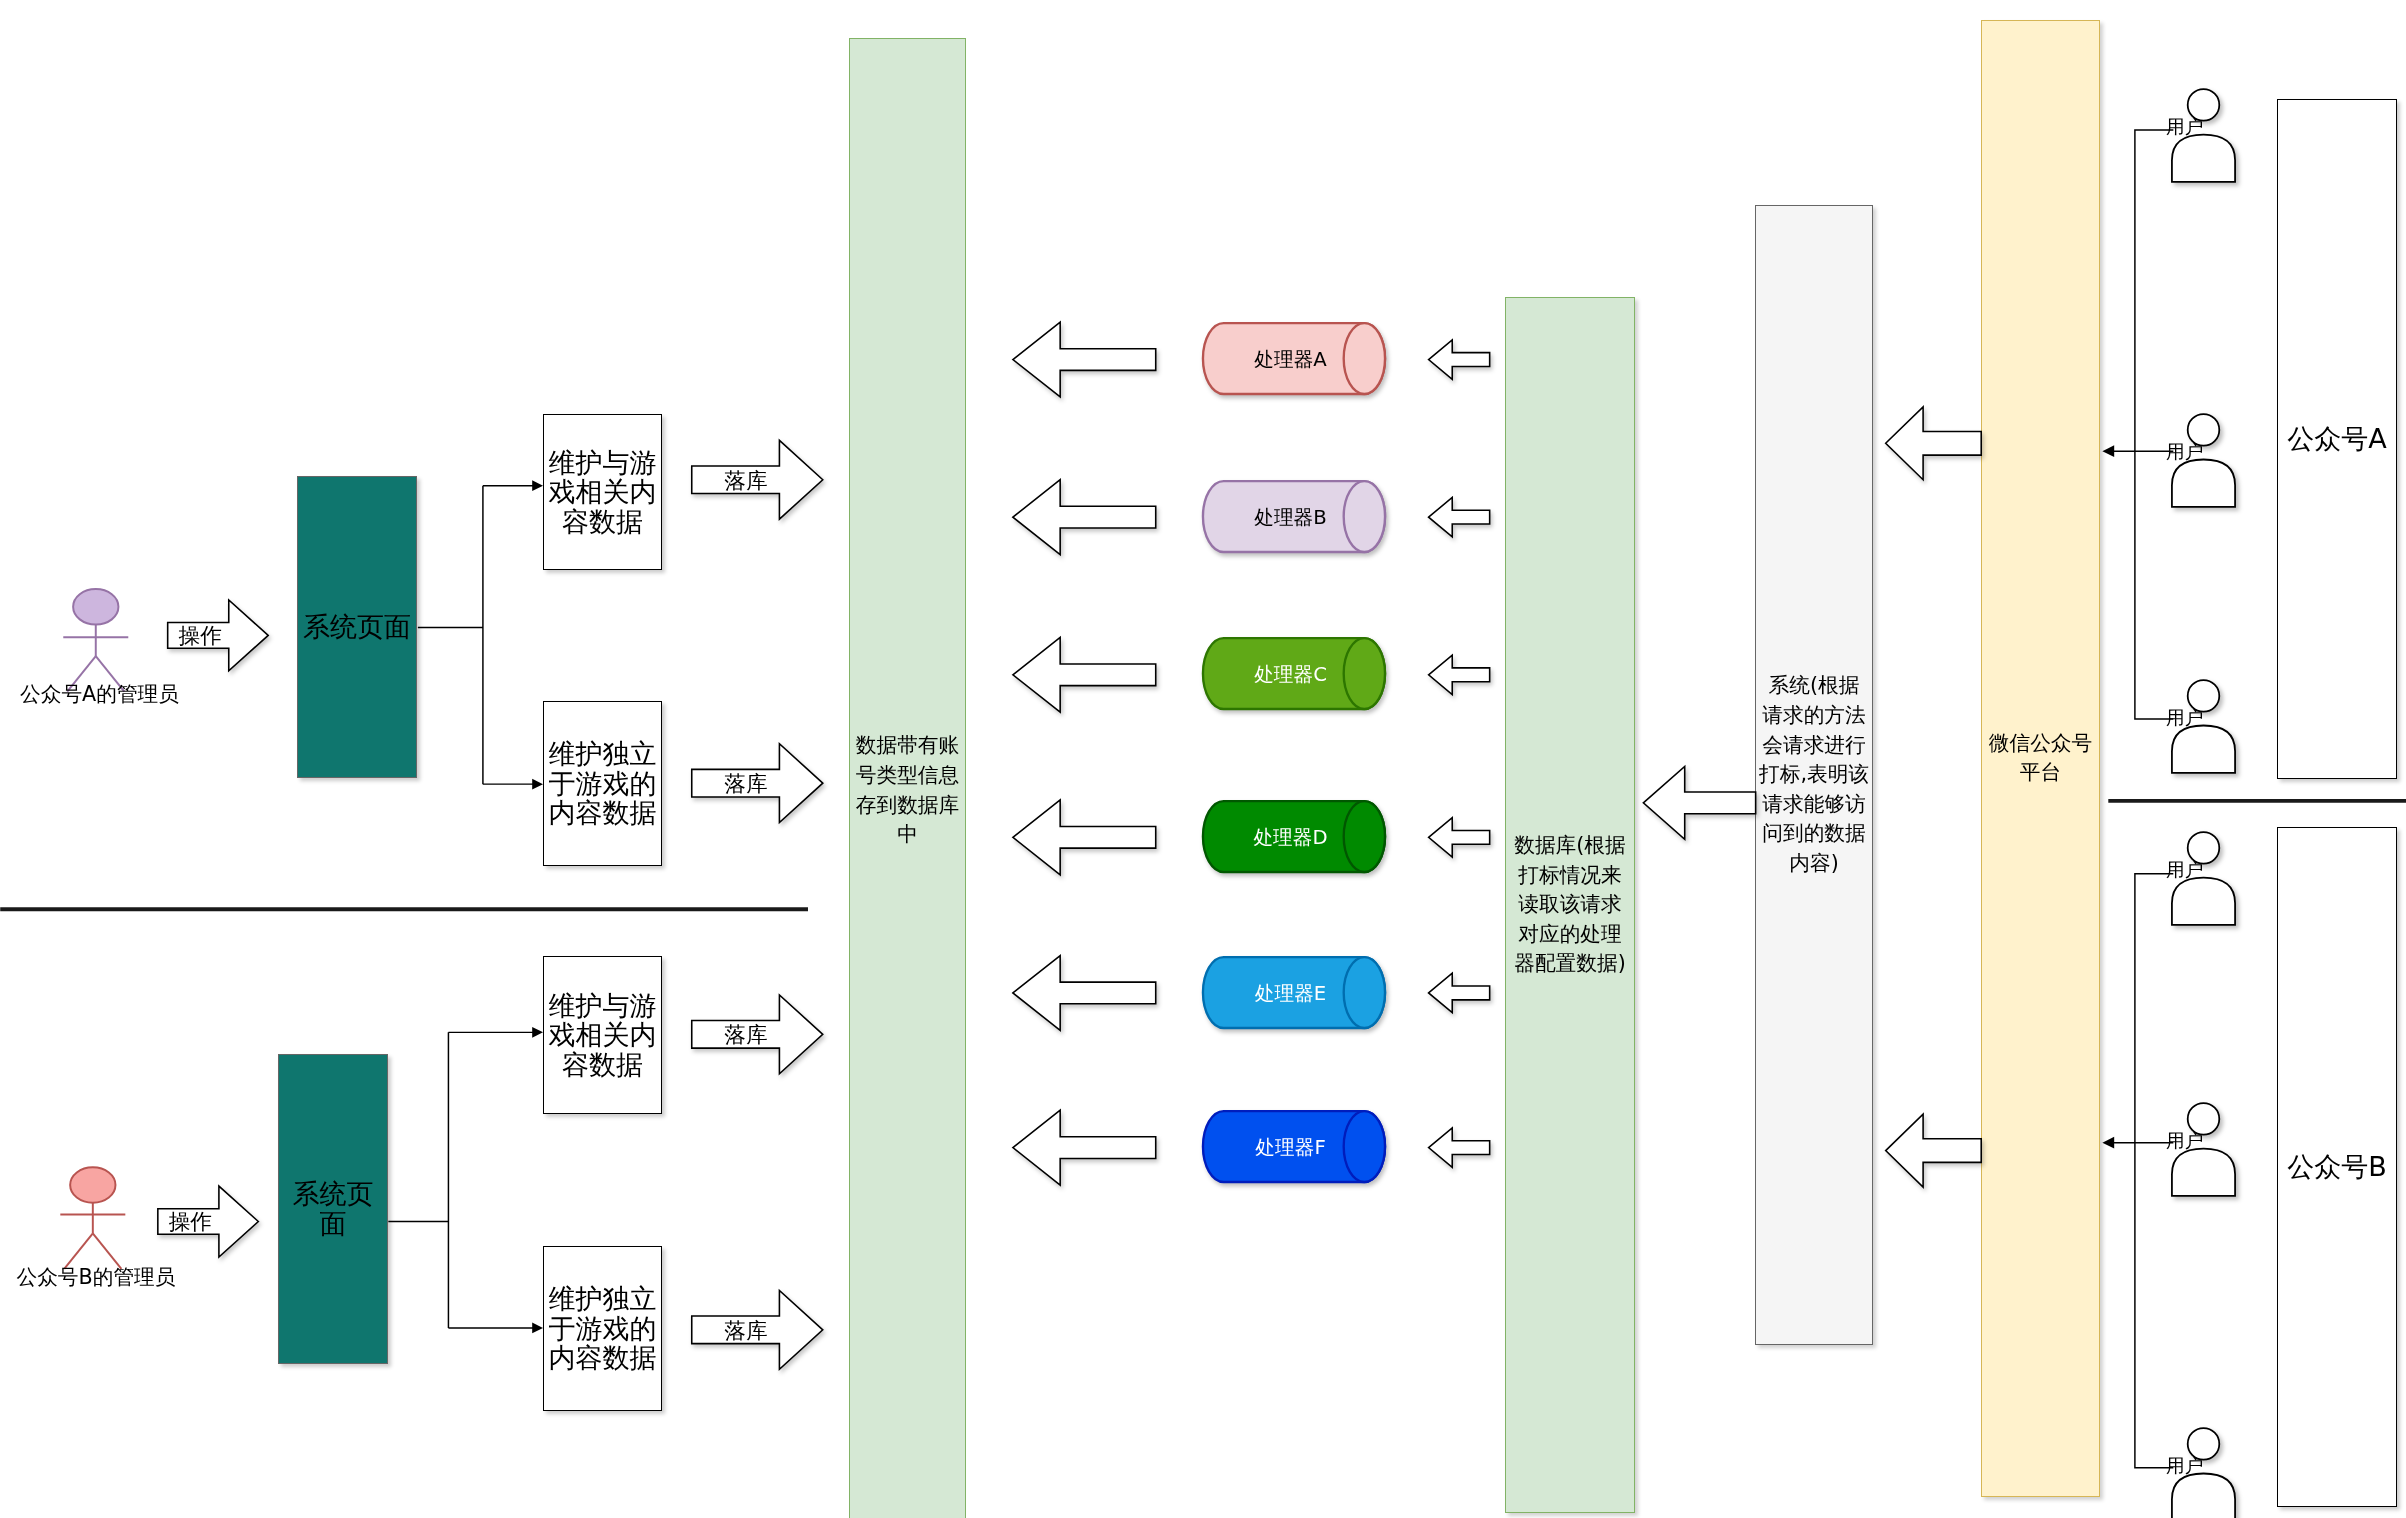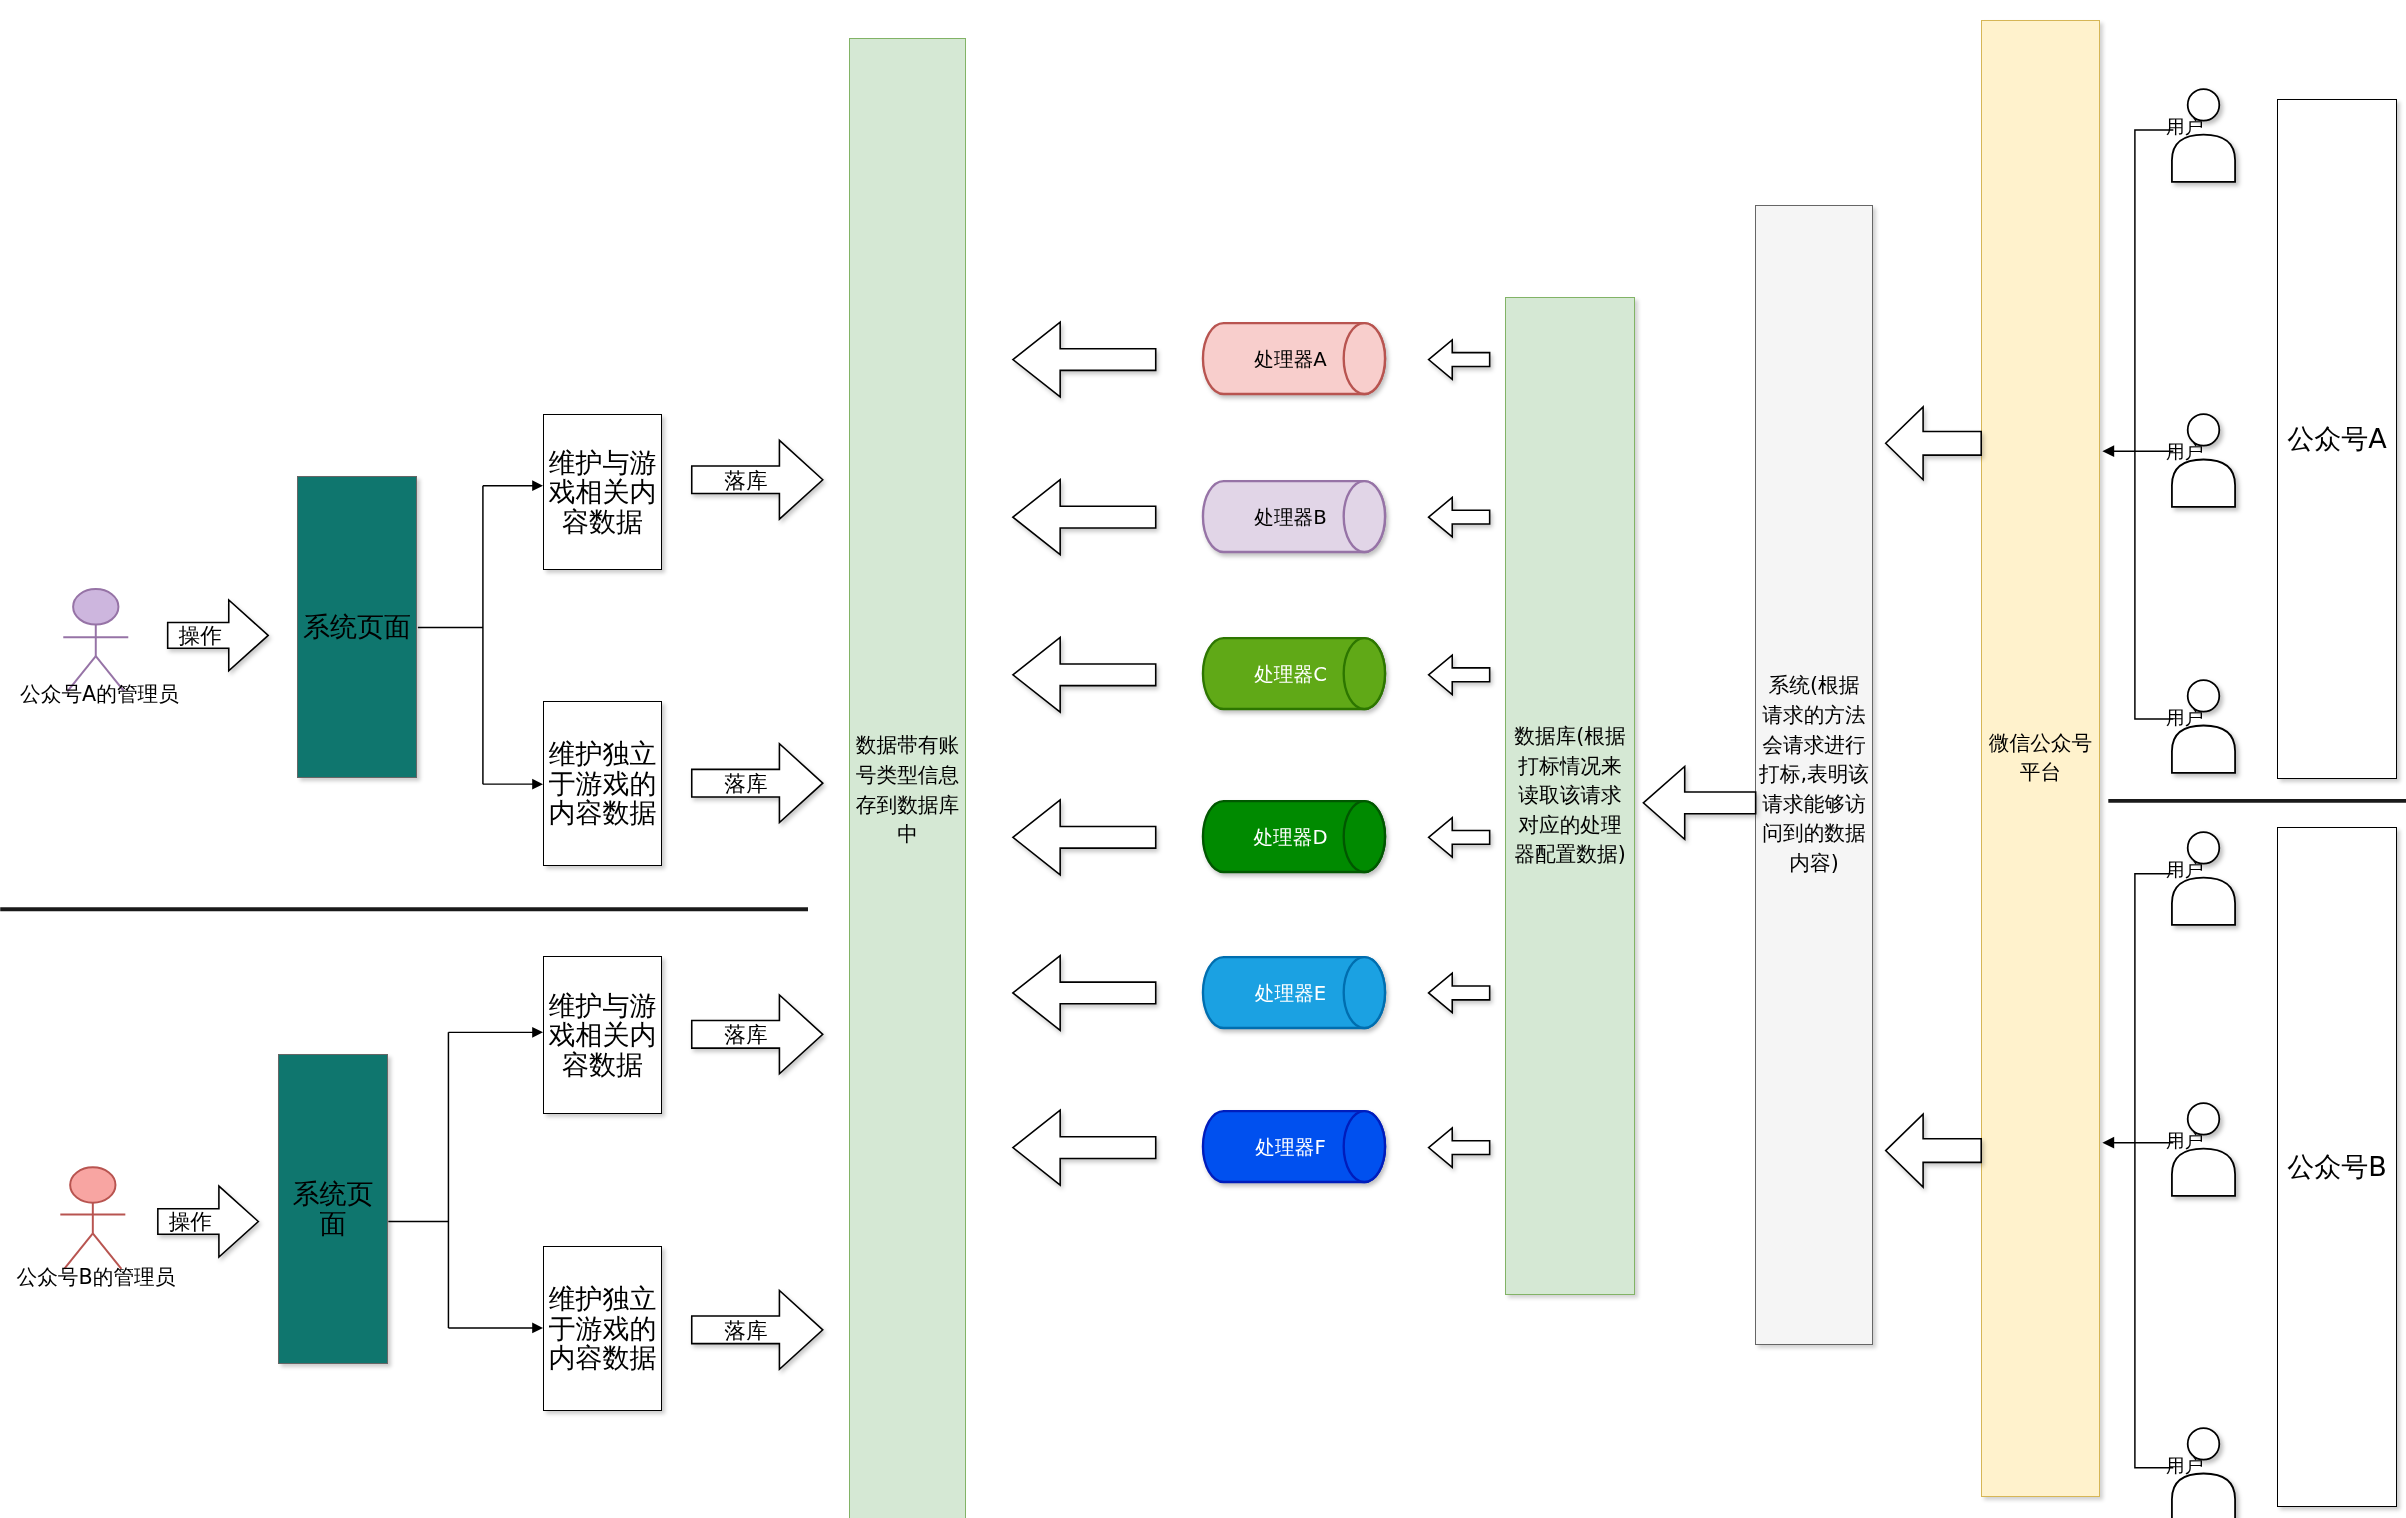--- a/index.html
+++ b/index.html
@@ -36,21 +36,21 @@
   .arrow-label{font-size:22px;fill:#000;}
 </style>
 </head>
 <body>
 
 <div id="canvas">
 
   <div class="bar bar-store" style="left:849px;top:2px;width:117px;height:1505px;">
     <span>数据带有账号类型信息存到数据库中</span>
   </div>
-  <div class="bar bar-database" style="left:1505px;top:297px;width:130px;height:998px;">
+  <div class="bar bar-database" style="left:1505px;top:297px;width:130px;height:1216px;">
     <span>数据库(根据打标情况来读取该请求对应的处理器配置数据)</span>
   </div>
   <div class="bar bar-system" style="left:1755px;top:205px;width:118px;height:1140px;">
     <span>系统(根据请求的方法会请求进行打标,表明该请求能够访问到的数据内容)</span>
   </div>
   <div class="bar bar-platform" style="left:1981px;top:19.7px;width:119px;height:1477px;">
     <span>微信公众号平台</span>
   </div>
 
   <svg class="abs" style="left:0;top:0;" width="2407" height="1519" viewBox="0 0 2443 1542">

